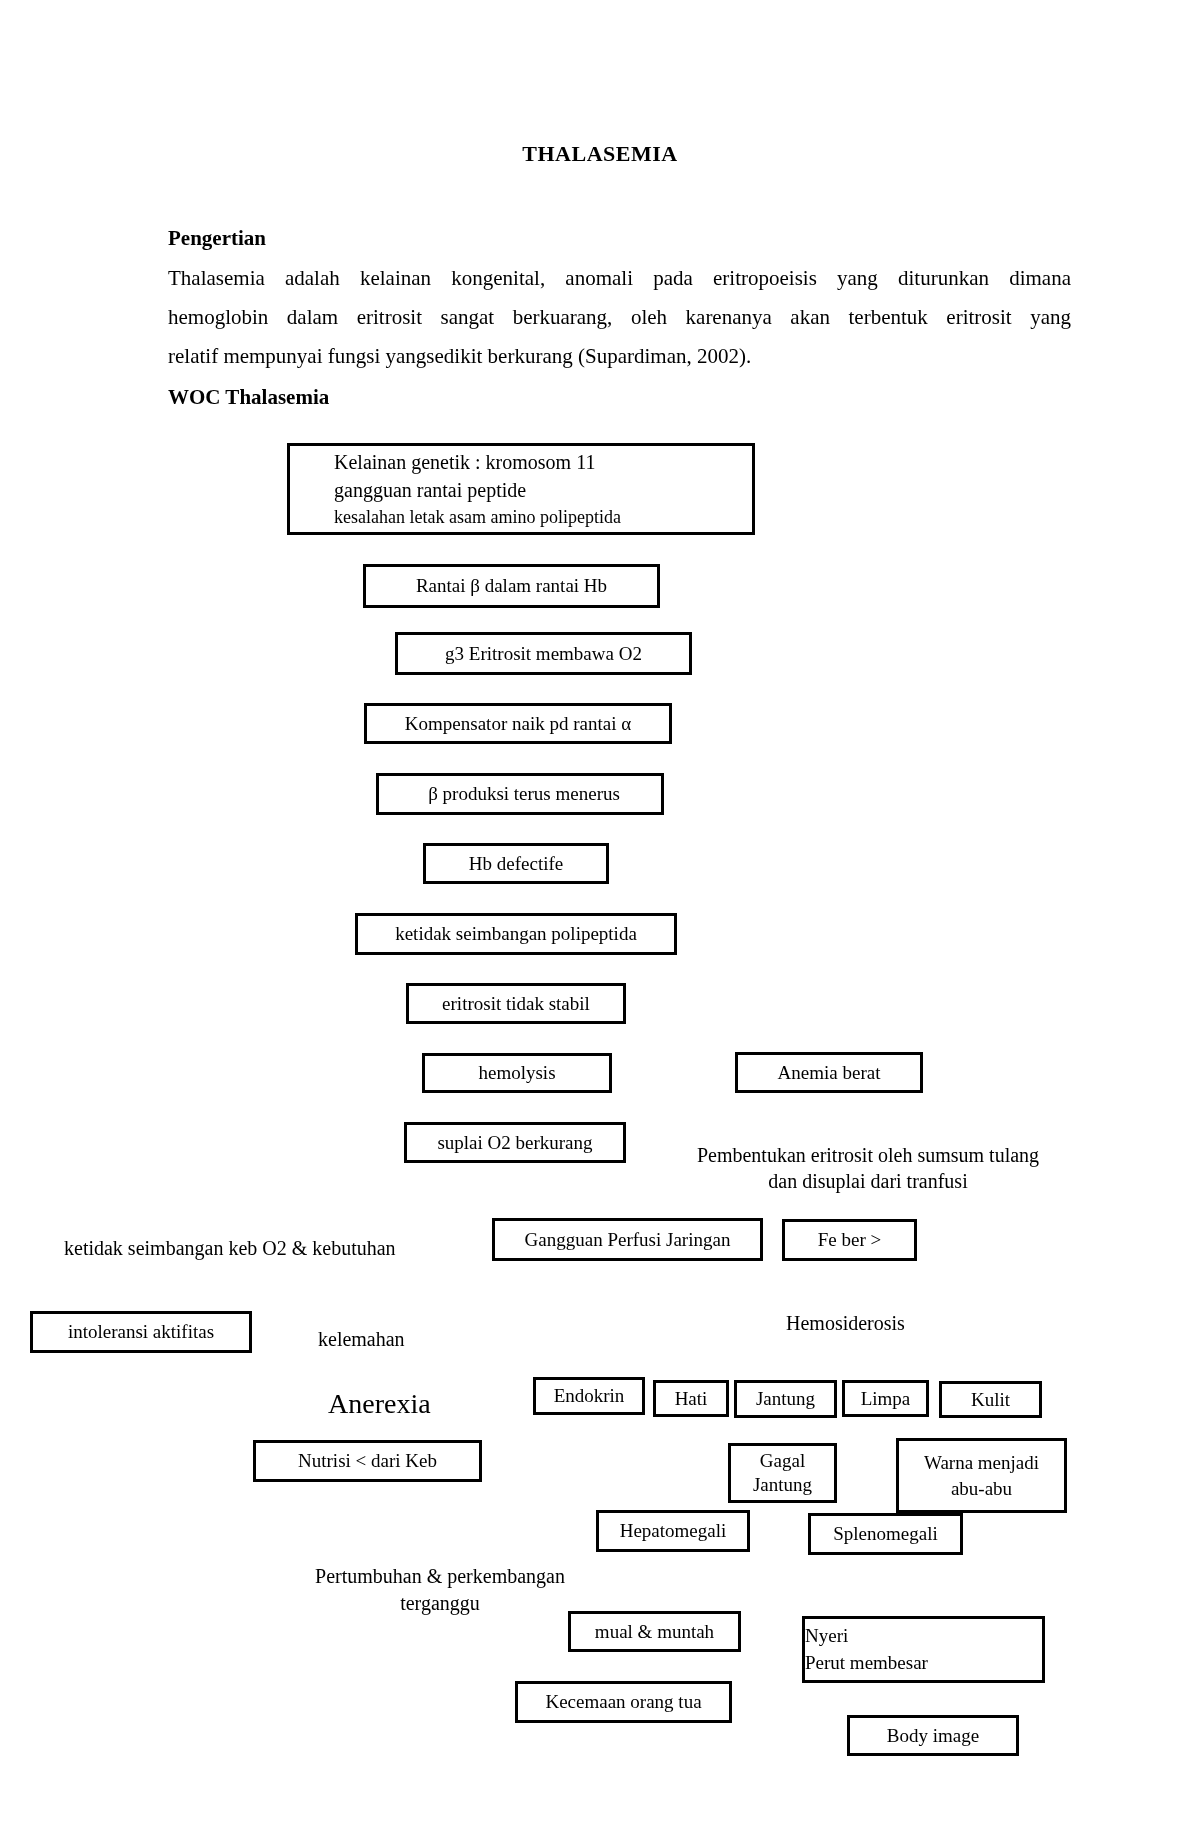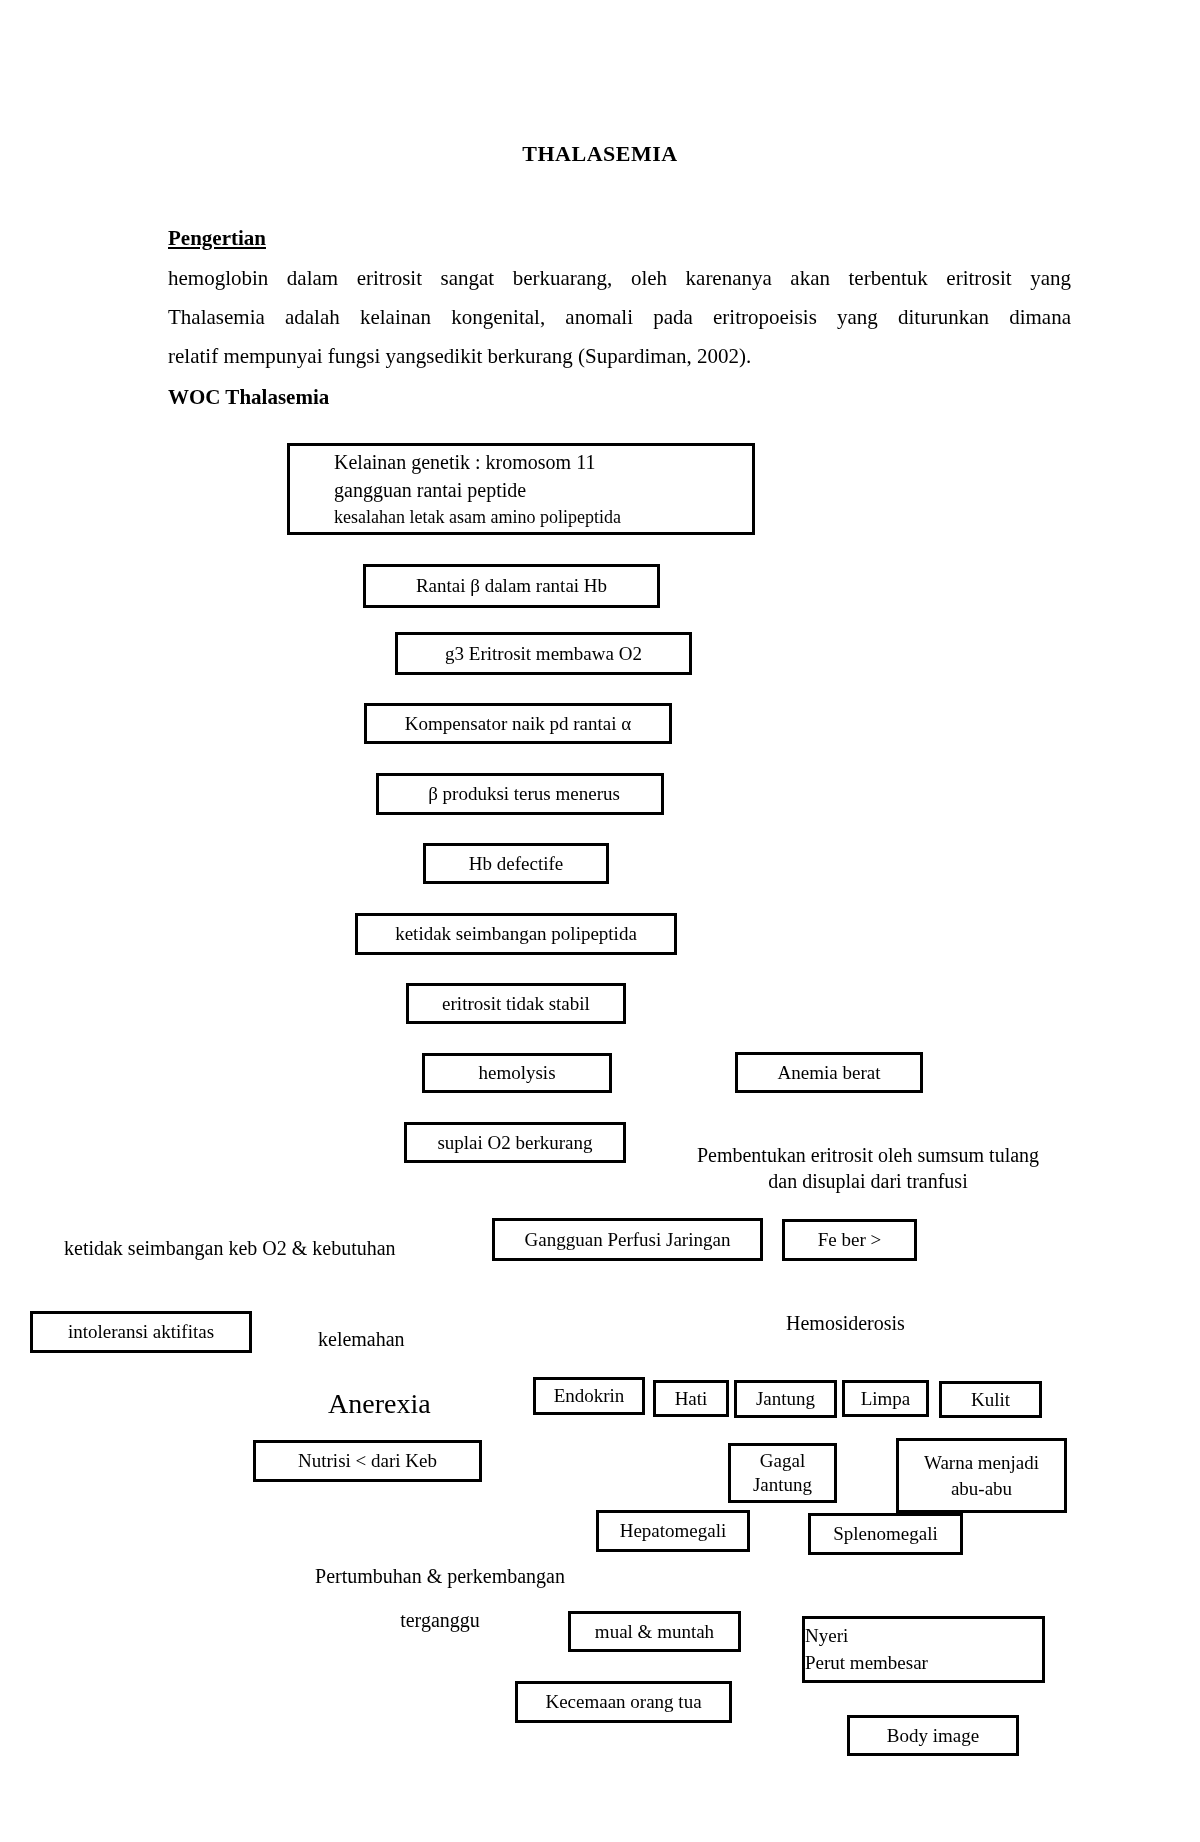--- a/index.html
+++ b/index.html
@@ -23,21 +23,21 @@
     font-weight: bold;
     font-size: 22px;
     letter-spacing: 0.5px;
   }
   .heading {
     position: absolute;
     left: 168px;
     font-weight: bold;
     font-size: 21px;
   }
-  .heading-pengertian { top: 226px; text-decoration: underline; }
+  .heading-pengertian { top: 226px; }
   .heading-woc { top: 385px; }
   .paragraph {
     position: absolute;
     left: 168px;
     top: 259px;
     width: 903px;
     font-size: 21px;
   }
   .paragraph .pline {
     height: 39px;
@@ -77,22 +77,22 @@
 </head>
 <body>
 
 <div class="page">
 
   <div class="doc-title">THALASEMIA</div>
 
   <div class="heading heading-pengertian">Pengertian</div>
 
   <div class="paragraph">
+    <div class="pline justified">Thalasemia adalah kelainan kongenital, anomali pada eritropoeisis yang diturunkan dimana</div>
     <div class="pline justified">hemoglobin dalam eritrosit sangat berkuarang, oleh karenanya akan terbentuk eritrosit yang</div>
-    <div class="pline justified">Thalasemia adalah kelainan kongenital, anomali pada eritropoeisis yang diturunkan dimana</div>
     <div class="pline">relatif mempunyai fungsi yangsedikit berkurang (Supardiman, 2002).</div>
   </div>
 
   <div class="heading heading-woc">WOC Thalasemia</div>
 
   <div class="flow-layer">
       <div class="node box align-left" style="left: 287px; top: 443px; width: 468px; height: 92px; line-height: 1.42; padding-left: 44px;">
         <div class="line" style="font-size: 20px;">Kelainan genetik : kromosom 11</div>
         <div class="line" style="font-size: 20px;">gangguan rantai peptide</div>
         <div class="line" style="font-size: 18px; text-align: right;">kesalahan letak asam amino polipeptida</div>
@@ -177,21 +177,21 @@
       <div class="node box" style="left: 896px; top: 1438px; width: 171px; height: 75px; line-height: 1.35;">
         <div class="line">Warna menjadi</div>
         <div class="line">abu-abu</div>
       </div>
       <div class="node box" style="left: 596px; top: 1510px; width: 154px; height: 42px;">
         <div class="line">Hepatomegali</div>
       </div>
       <div class="node box" style="left: 808px; top: 1513px; width: 155px; height: 42px;">
         <div class="line">Splenomegali</div>
       </div>
-      <div class="node label" style="left: 290px; top: 1563px; width: 300px; font-size: 20px; line-height: 1.35; gap: 17px;">
+      <div class="node label" style="left: 290px; top: 1563px; width: 300px; font-size: 20px; line-height: 1.35;">
         <div class="line">Pertumbuhan &amp; perkembangan</div>
         <div class="line">terganggu</div>
       </div>
       <div class="node box" style="left: 568px; top: 1611px; width: 173px; height: 41px;">
         <div class="line">mual &amp; muntah</div>
       </div>
       <div class="node box align-left" style="left: 802px; top: 1616px; width: 243px; height: 67px; line-height: 1.4; ">
         <div class="line">Nyeri</div>
         <div class="line">Perut membesar</div>
       </div>

